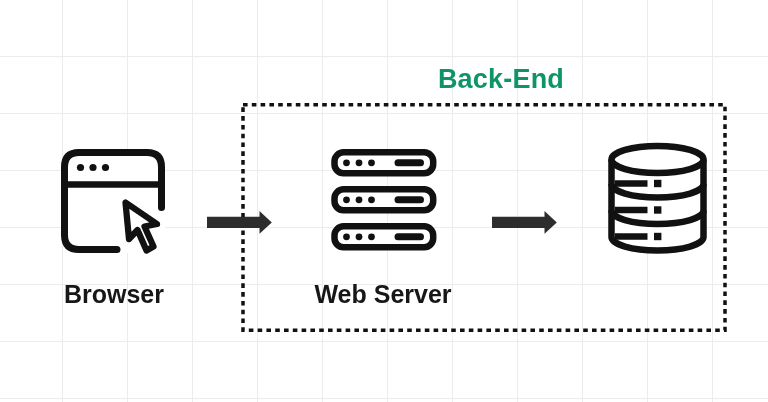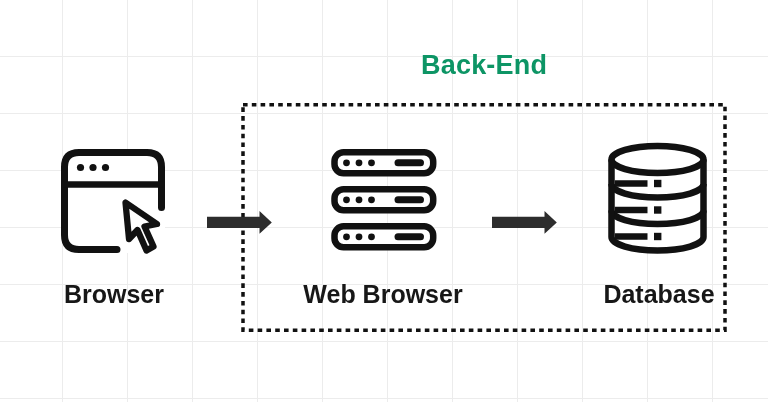--- a/index.html
+++ b/index.html
@@ -15,23 +15,24 @@
       linear-gradient(to right,  var(--grid,#ececec) 1px, transparent 1px),
       linear-gradient(to bottom, var(--grid,#ececec) 1px, transparent 1px);
     background-size: 65px 57px;
     background-position: -3px -1px;
   }
 
   .diagram-svg { position:absolute; left:0; top:0; width:768px; height:402px; }
 
   .backend-title {
     position: absolute;
-    top: 50px;
+    top: 64px;
     left: 421px;
     width: 160px;
+    text-align: center;
     font-size: 27px;
     font-weight: 700;
     letter-spacing: 0.2px;
     color: var(--accent, #0D9565);
   }
 
   .node-label {
     position: absolute;
     top: 280px;
     width: 164px;
@@ -112,16 +113,15 @@
       <rect class="fill-ic" x="654" y="179.8" width="7.4" height="7.4"></rect>
       <rect class="fill-ic" x="654" y="206.3" width="7.4" height="7.4"></rect>
       <rect class="fill-ic" x="654" y="232.8" width="7.4" height="7.4"></rect>
     </g>
   </svg>
 
   <div class="backend-title">Back-End</div>
 
   <div class="node-label label-browser">Browser</div>
 
-  <div class="node-label label-webserver">Web Browser</div>
+  <div class="node-label label-webserver">Web Server</div>
 
-  <div class="node-label label-database">Database</div>
 </div>
 
 </body></html>

